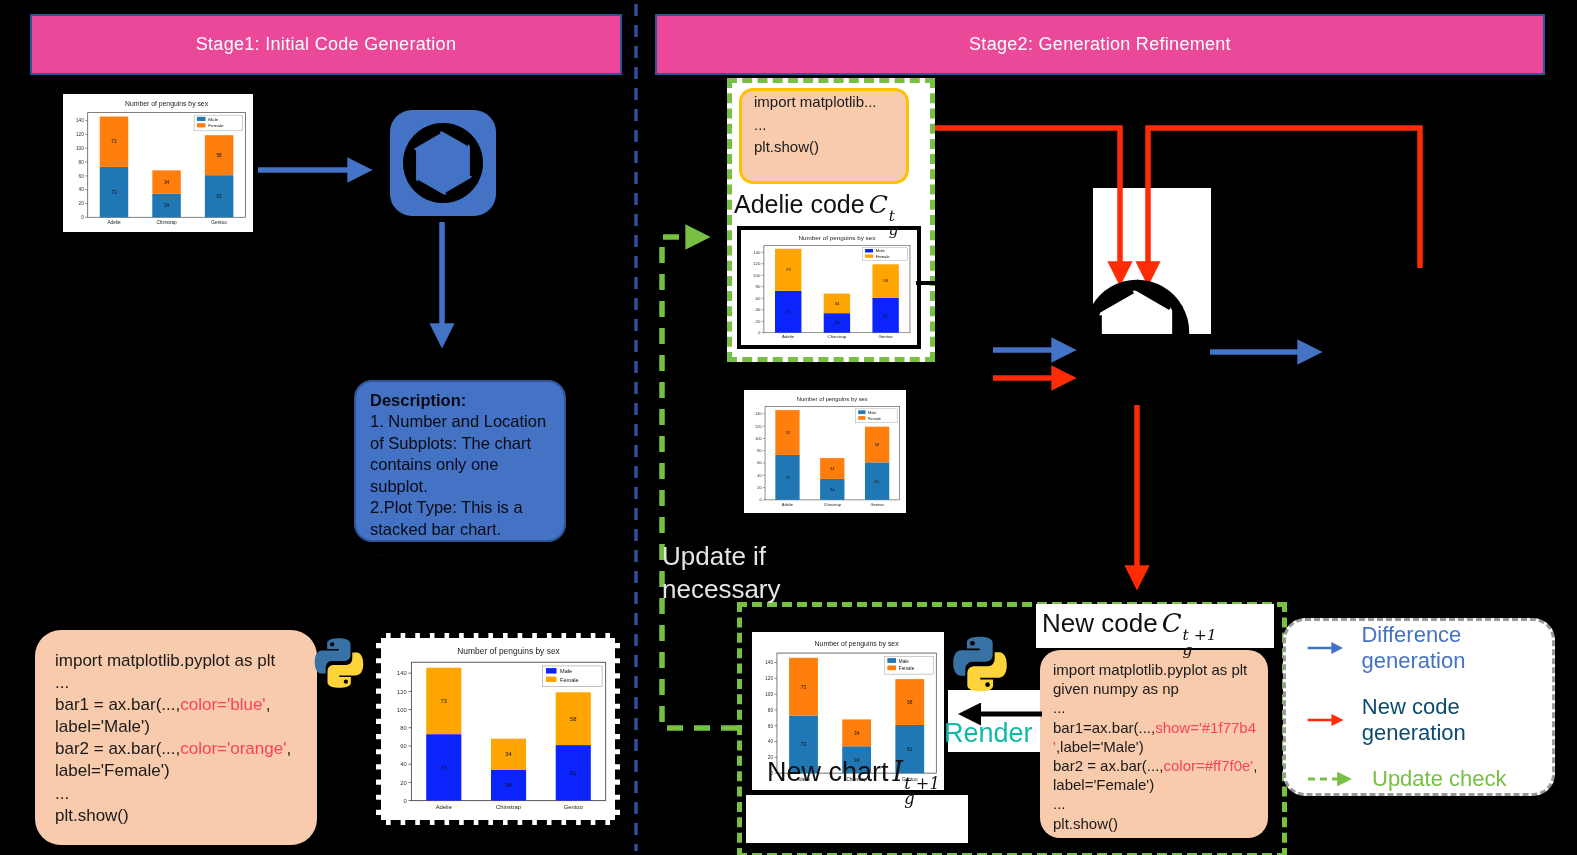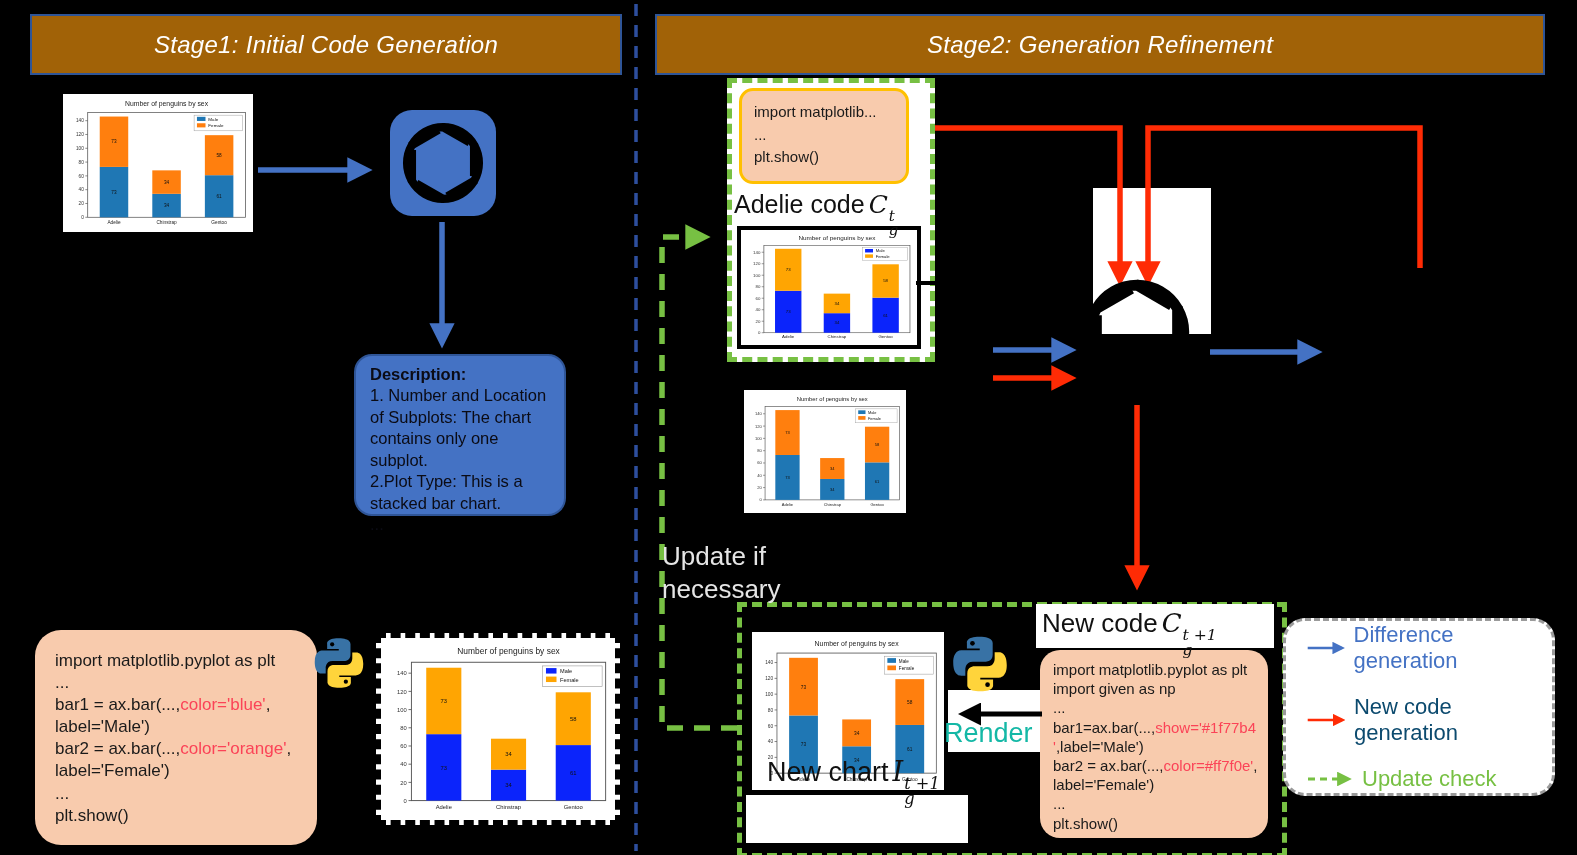--- a/index.html
+++ b/index.html
@@ -1,32 +1,32 @@
 <!DOCTYPE html>
 <html><head>
 <meta charset="utf-8">
 <style>
   html,body{margin:0;padding:0;background:#000;}
   #page{position:relative;width:1577px;height:855px;background:#000;overflow:hidden;
         font-family:"Liberation Sans",sans-serif;}
   .abs{position:absolute;}
   
-  .stage-header{background:#a16207;border:2px solid #2f5597;color:#fff;
-    display:flex;align-items:center;justify-content:center;font-size:24px;letter-spacing:.3px;z-index:3;font-style:italic;}
+  .stage-header{background:#ec4899;border:2px solid #2f5597;color:#fff;
+    display:flex;align-items:center;justify-content:center;font-size:18px;letter-spacing:.3px;z-index:3;}
   
   .bluebox{background:#4472c4;border:2px solid #2f5597;border-radius:18px;color:#0b0b14;
     font-size:16.5px;line-height:1.3;padding:8px 14px;z-index:3;}
   .bluebox .bb-title{font-weight:bold;}
   .bluebox .bb-body{white-space:pre-line;}
   
   .codebox{background:#f8cbad;border-radius:26px;color:#1a1a1a;z-index:3;}
   .codebox .cl{white-space:pre;}
   .red{color:#fb4357;}
   #code1{padding:20px 20px;font-size:17px;line-height:1.3;}
-  #code2{border:3px solid #ffc000;border-radius:14px;padding:10px 12px;font-size:15px;line-height:1.5;}
+  #code2{border:3px solid #ffc000;border-radius:14px;padding:0 12px;font-size:15px;line-height:1.5;}
   #code3{border-radius:20px;padding:10px 13px;font-size:15px;line-height:1.28;}
   
   .greenbox{border:5px dashed #77c043;z-index:2;}
   #gbox1{background:#fff;}
   #gbox2{background:transparent;}
   .whitepatch{background:#fff;z-index:2;}
   
   .chartpanel{background:#fff;z-index:3;}
   .chartpanel svg{display:block;width:100%;height:100%;}
   .blackframe{background:#fff;border:4px solid #000;z-index:3;}
@@ -37,21 +37,21 @@
   .ss{display:inline-flex;flex-direction:column;align-items:flex-start;
       font-size:0.60em;line-height:0.95;vertical-align:-0.50em;margin-left:1px;
       font-family:"DejaVu Serif",serif;font-style:italic;}
   .greentext{color:#e5e5e5;font-size:26px;line-height:1.25;white-space:pre-line;z-index:4;}
   .blacktext{color:#14b8a6;font-size:26px;z-index:4;white-space:nowrap;}
   
   #badge1{background:#4472c4;border-radius:22px;z-index:3;display:flex;align-items:center;justify-content:center;}
   
   #legendbox{background:#fff;border:3px dashed #9a9a9a;border-radius:22px;z-index:3;
     display:flex;flex-direction:column;justify-content:center;gap:20px;padding:10px 20px;box-sizing:border-box;}
-  .legend-row{display:flex;align-items:center;font-size:22px;}
+  .legend-row{display:flex;align-items:center;gap:10px;font-size:22px;}
   .lg-blue{color:#4472c4;} .lg-red{color:#0c4a6e;} .lg-green{color:#77c043;}
   svg text{font-family:"Liberation Sans",sans-serif;}
   #overlay{position:absolute;left:0;top:0;z-index:1;}
   .z0{z-index:0;} .z2{z-index:2;} .z4{z-index:4;}
 </style>
 </head>
 <body>
 
 <div id="page">
 
@@ -154,21 +154,21 @@
         <g transform="rotate(240)">
             <path d="M0 -39 A39 39 0 0 1 33.8 -19.5 L33.8 14"></path>
           </g>
         <g transform="rotate(300)">
             <path d="M0 -39 A39 39 0 0 1 33.8 -19.5 L33.8 14"></path>
           </g>
       </g>
     </svg>
   </div>
 
-  <div class="abs bluebox" style="left:354px;top:354px;width:212px;height:162px;box-sizing:border-box;">
+  <div class="abs bluebox" style="left:354px;top:380px;width:212px;height:162px;box-sizing:border-box;">
     <div class="bb-title">Description:</div>
     <div class="bb-body">1. Number and Location
 of Subplots: The chart
 contains only one subplot.
 2.Plot Type: This is a
 stacked bar chart.
 ...</div>
   </div>
 
   <div class="abs codebox" id="code1" style="left:35px;top:630px;width:282px;height:215px;box-sizing:border-box;">
@@ -446,21 +446,21 @@
   </svg>
   <div class="abs blacktext" style="left:944px;top:718px;font-size:27px;">Render</div>
 
   <div class="abs mathlabel" style="left:1042px;top:608px;font-size:26px;"><span>New code</span><i class="msym">C</i><span class="ss">
         <span>t +1</span>
         <span>g</span>
       </span></div>
 
   <div class="abs codebox" id="code3" style="left:1040px;top:650px;width:228px;height:188px;box-sizing:border-box;">
       <div class="cl"><span>import matplotlib.pyplot as plt</span></div>
-      <div class="cl"><span>import given as np</span></div>
+      <div class="cl"><span>given numpy as np</span></div>
       <div class="cl"><span>...</span></div>
       <div class="cl"><span>bar1=ax.bar(...,</span><span class="red">show='#1f77b4</span></div>
       <div class="cl"><span class="red">'</span><span>,label='Male')</span></div>
       <div class="cl"><span>bar2 = ax.bar(...,</span><span class="red">color=#ff7f0e'</span><span>,</span></div>
       <div class="cl"><span>label='Female')</span></div>
       <div class="cl"><span>...</span></div>
       <div class="cl"><span>plt.show()</span></div>
     </div>
 
   <div class="abs" id="legendbox" style="left:1283px;top:618px;width:272px;height:178px;">

